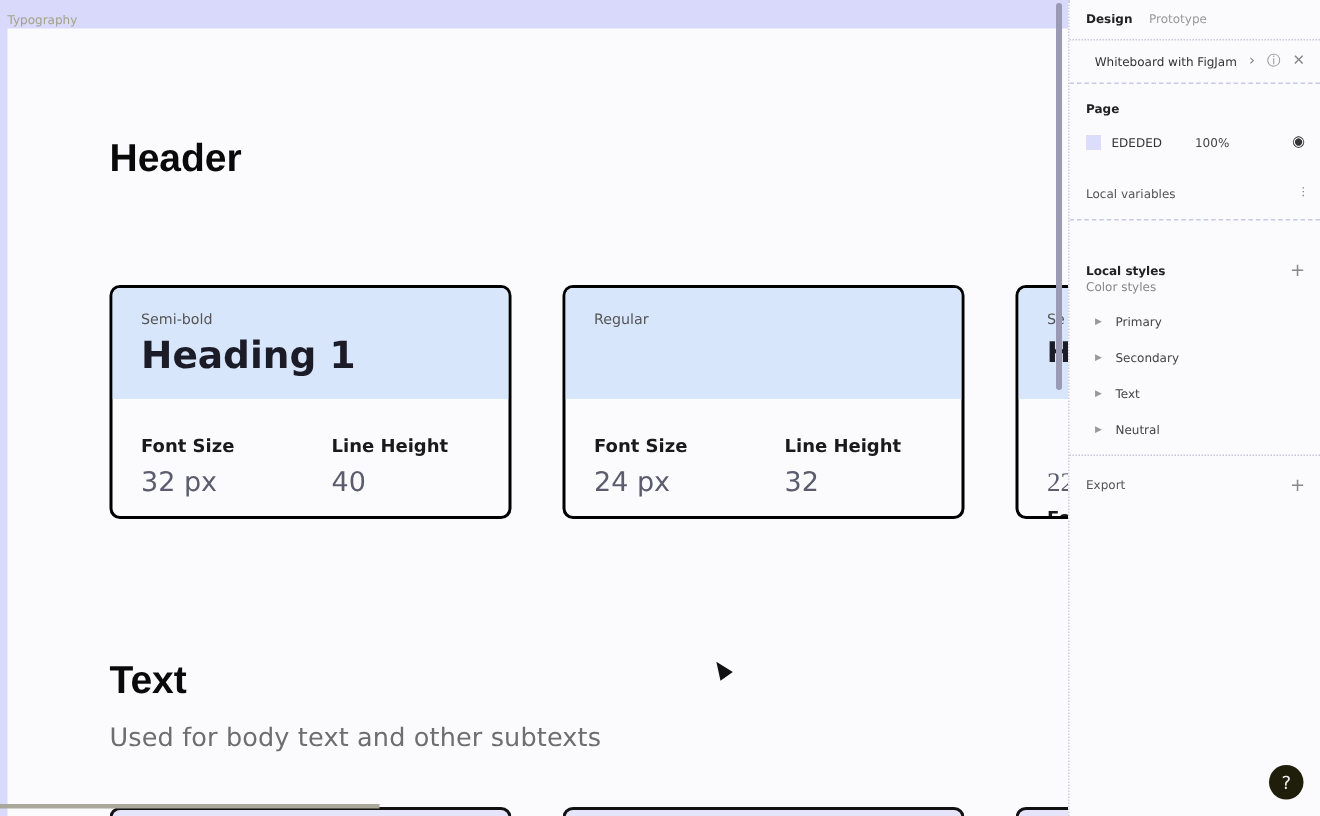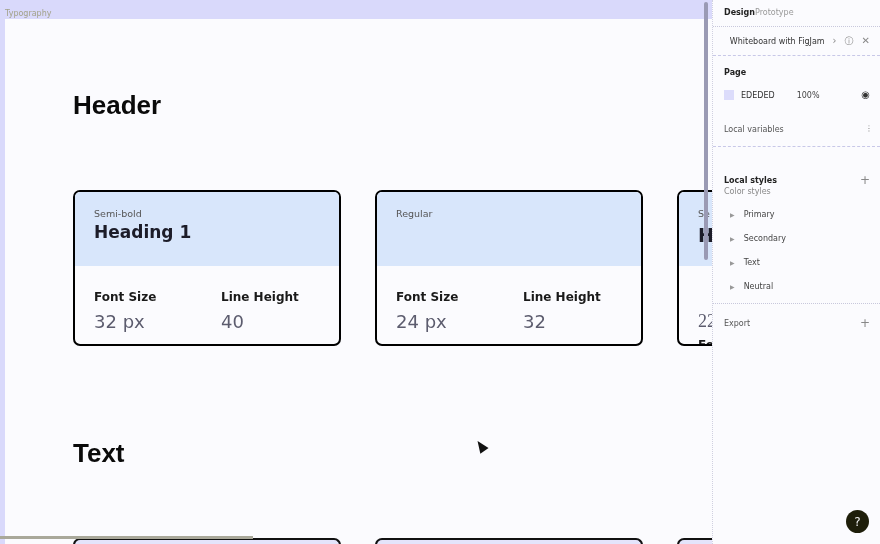--- a/index.html
+++ b/index.html
@@ -12,35 +12,35 @@
   .left-strip { position: absolute; left: 0; top: 0; width: 5px; height: 544px; background: #d9d9fb; }
   .frame-label { position: absolute; left: 5px; top: 9px; font-size: 8px; color: #a3a28a; font-family: "DejaVu Sans", sans-serif; }
 
   .section-title { position: absolute; left: 73px; font-family: "Liberation Sans", sans-serif; font-weight: 700; font-size: 26px; color: #0a0a0a; }
   .section-sub { position: absolute; left: 73px; font-family: "DejaVu Sans", sans-serif; font-size: 17px; color: #6e6e6e; letter-spacing: 0.1px; }
 
   .card { position: absolute; width: 268px; height: 156px; border: 2px solid #000000; border-radius: 7px; background: #fbfbfe; overflow: hidden; }
   .card-top { position: absolute; left: 0; top: 0; right: 0; height: 74px; background: #d8e6fb; }
   .card-weight { position: absolute; left: 19px; top: 16px; font-size: 9.5px; color: #555; font-family: "DejaVu Sans", sans-serif; }
   .card-heading { position: absolute; left: 19px; top: 30px; color: #1c1c28; font-family: "DejaVu Sans", sans-serif; }
-  .card-heading.h1 { font-size: 17px; font-weight: 700; }
+  .card-heading.h1 { font-size: 25px; font-weight: 700; }
   .card-heading.h2 { font-size: 19px; font-weight: 400; top: 30px; }
   .card-label { position: absolute; top: 98px; font-size: 12px; font-weight: 700; color: #1a1a1a; font-family: "DejaVu Sans", sans-serif; }
   .card-value { position: absolute; top: 119px; font-size: 18px; color: #5c5c6e; font-family: "DejaVu Sans", sans-serif; }
 
   .card-bottom-stub { position: absolute; height: 20px; border: 2px solid #111; border-bottom: none; border-radius: 7px 7px 0 0; background: #e4e4fb; }
 
   .v-scroll { position: absolute; left: 704px; top: 2px; width: 4px; height: 258px; background: #9a9ab4; border-radius: 2px; }
   .h-scroll { position: absolute; left: 0; top: 536px; width: 253px; height: 3px; background: #a9a89a; }
 
   .cursor { position: absolute; left: 476px; top: 440px; width: 0; height: 0; border-left: 5px solid transparent; border-right: 5px solid transparent; border-bottom: 12px solid #111; transform: rotate(-35deg); }
 
   
   .panel { position: absolute; left: 712px; top: 0; width: 168px; height: 544px; background: #fbfbfe; border-left: 1px dotted #d0d0e0; font-family: "DejaVu Sans", sans-serif; }
-  .tabs { position: absolute; left: 11px; top: 8px; display: flex; font-size: 8px; }
+  .tabs { position: absolute; left: 11px; top: 8px; display: flex; gap: 11px; font-size: 8px; }
   .tab { color: #999; }
   .tab.active { color: #222; font-weight: 600; }
   .divider { position: absolute; left: 0; right: 0; height: 0; border-top: 1px dotted #c8c8dc; }
   .divider.dashed { border-top: 1px dashed #c8c8e8; }
   .row { position: absolute; left: 11px; right: 10px; display: flex; align-items: center; font-size: 8px; color: #333; }
   .row .grow { flex: 1; }
   .icon-btn { color: #888; font-size: 10px; margin-left: 8px; line-height: 1; }
   .swatch { width: 10px; height: 10px; background: #dcdcfb; margin-right: 7px; }
   .pct { margin-left: 22px; color: #444; }
   .style-item { position: absolute; left: 17px; font-size: 8px; color: #444; display: flex; align-items: center; }
@@ -78,20 +78,21 @@
 
   <div class="card" style="left:677px; top:190px;">
     <div class="card-top"></div>
     <div class="card-weight" style="left:19px;">Se</div>
     <div class="card-heading h1" style="font-size:19px; top:32px;">H</div>
     <div class="card-label" style="left:19px;margin-top:48px;">Fo</div>
     <div class="card-value" style="left:19px;font-family:Liberation Serif, serif;">22</div>
   </div>
 
   <div class="section-title" style="top:438px;">Text</div>
+  <div class="section-sub" style="top:482px;">Used for body text and other subtexts</div>
 
   <div class="card-bottom-stub" style="left:73px; top:538px; width:268px;"></div>
   <div class="card-bottom-stub" style="left:375px; top:538px; width:268px;"></div>
   <div class="card-bottom-stub" style="left:677px; top:538px; width:60px;"></div>
 
   <div class="v-scroll"></div>
   <div class="h-scroll"></div>
   <div class="cursor"></div>
 </div>
 

